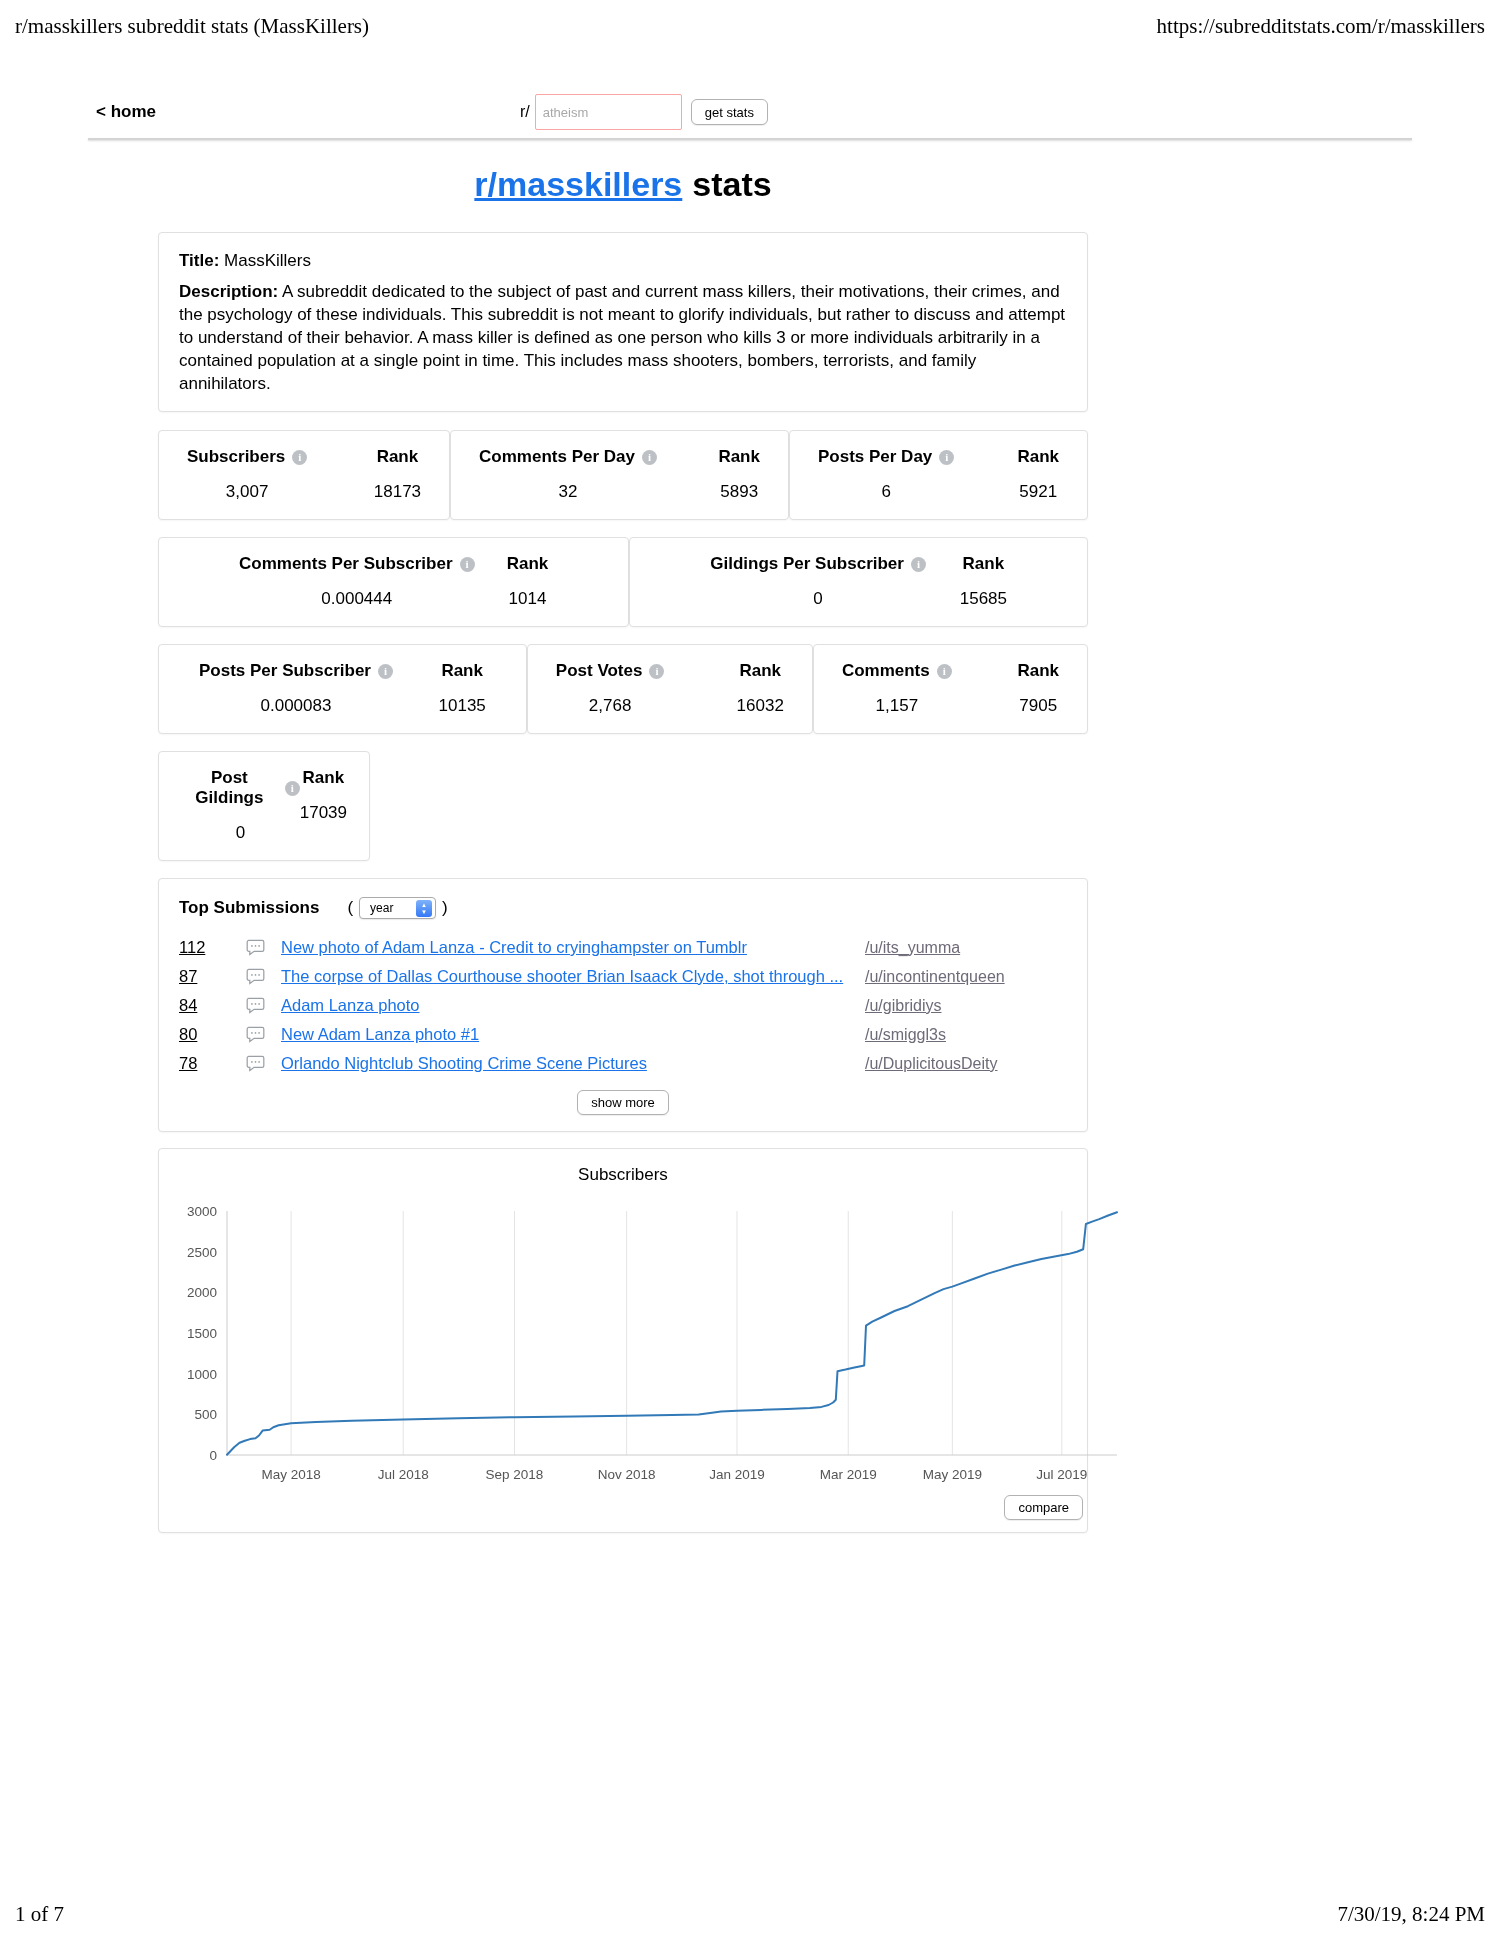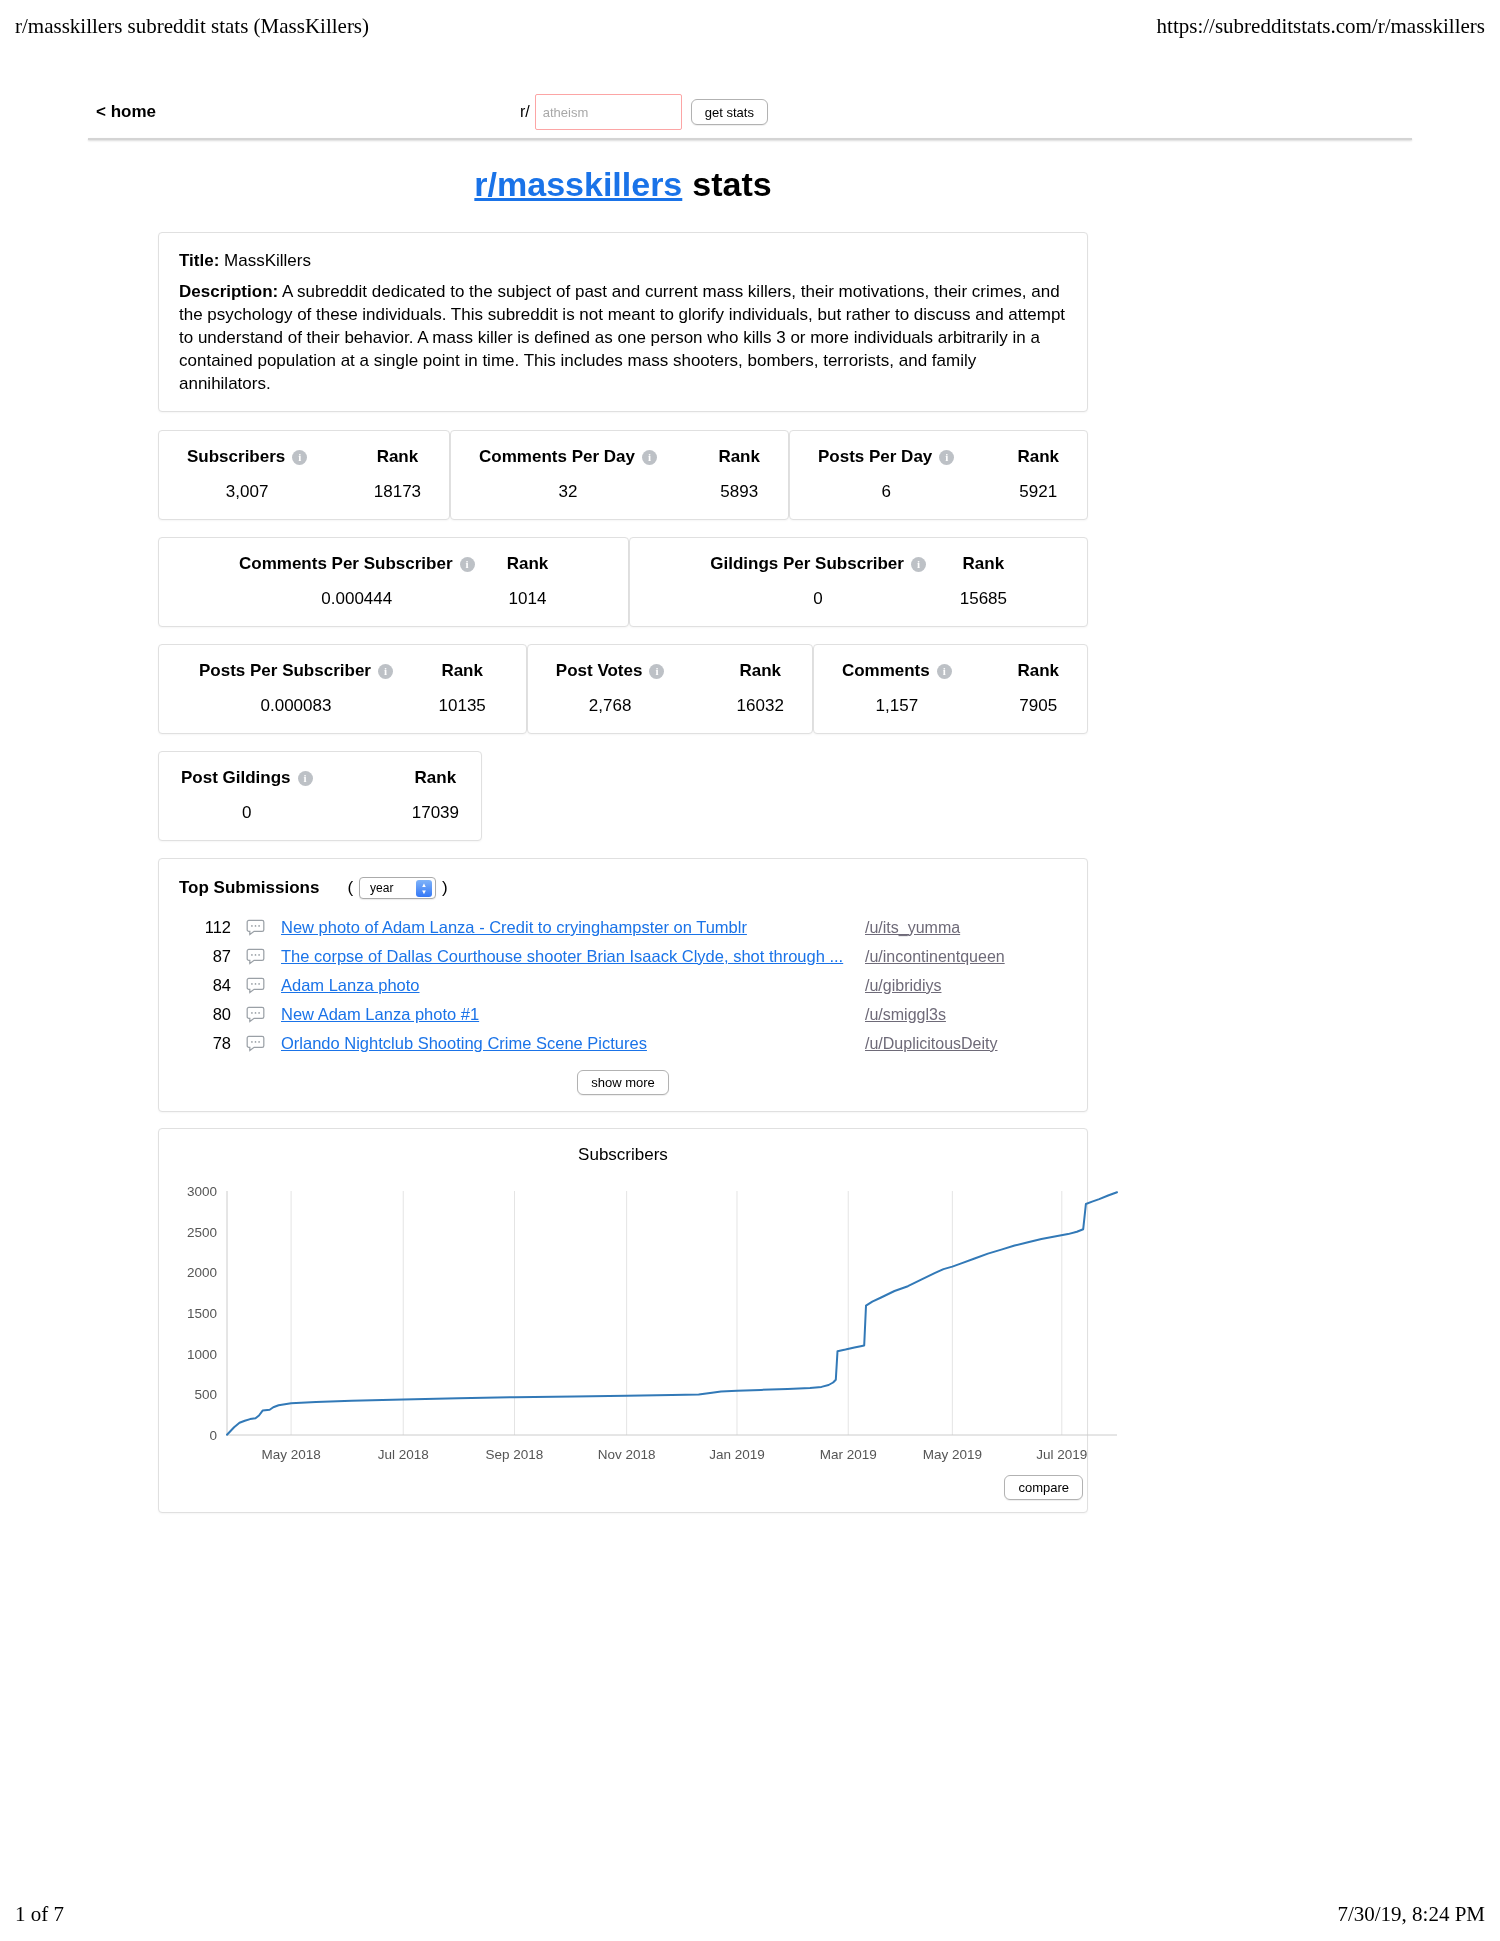--- a/index.html
+++ b/index.html
@@ -87,21 +87,21 @@
   }
   .select-value { font-size: 12px; width: 46px; }
   .select-stepper {
     width: 16px; height: 17px; border-radius: 3px; color: #fff;
     background: linear-gradient(var(--select-accent-light), var(--select-accent));
     display: flex; flex-direction: column; align-items: center; justify-content: center;
     font-size: 6px; line-height: 1; gap: 1px;
   }
   .submissions { margin-top: 14px; }
   .submission-row { display: flex; align-items: center; height: 29px; font-size: 16.5px; }
-  .sub-score { width: 52px; text-align: right; flex-shrink: 0; }
+  .sub-score { width: 52px; flex-shrink: 0; text-decoration: underline; }
   .comment-icon { margin: 0 16px 0 15px; display: inline-flex; flex-shrink: 0; cursor: pointer; }
   .sub-title {
     flex: 1; min-width: 0; white-space: nowrap; overflow: hidden; text-overflow: ellipsis;
     color: var(--link-blue); text-decoration: underline; cursor: pointer; margin-right: 16px;
   }
   .sub-author {
     width: 202px; flex-shrink: 0; font-size: 16px;
     color: var(--author-link); text-decoration: underline; cursor: pointer;
     white-space: nowrap; overflow: hidden; text-overflow: ellipsis;
   }
@@ -265,21 +265,21 @@
       <div class="stat-group">
         <div class="stat-label-row">
             <span>Rank</span>
           </div>
         <div class="stat-value">7905</div>
       </div>
     </div>
   </div>
 
   <div class="stat-row">
-    <div class="card stat-card" style="width:324px; padding-left:22px; padding-right:22px;">
+    <div class="card stat-card" style="width:212px; padding-left:22px; padding-right:22px;">
       <div class="stat-group">
         <div class="stat-label-row">
             <span>Post Gildings</span>
             <span class="info-icon">i</span>
           </div>
         <div class="stat-value">0</div>
       </div>
       <div class="stat-group">
         <div class="stat-label-row">
             <span>Rank</span>

